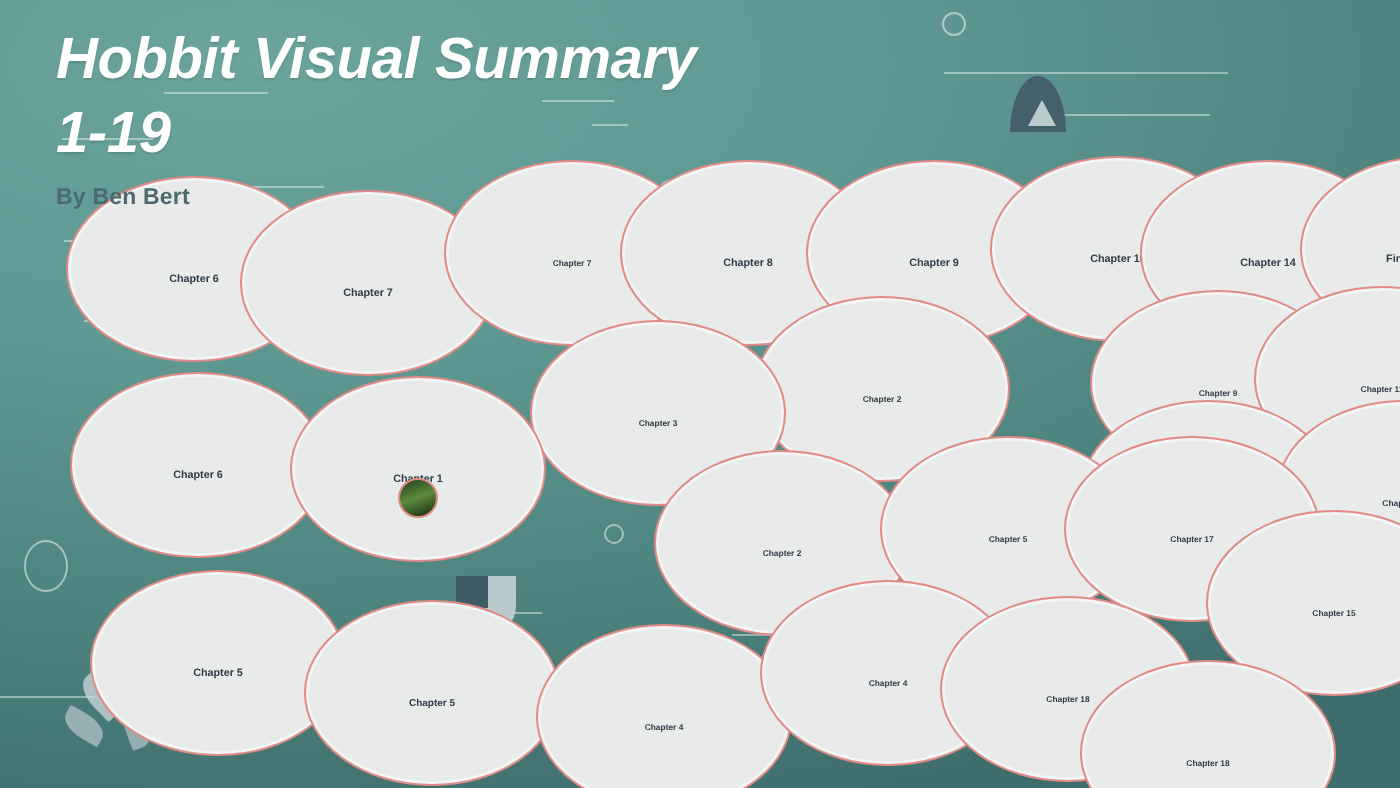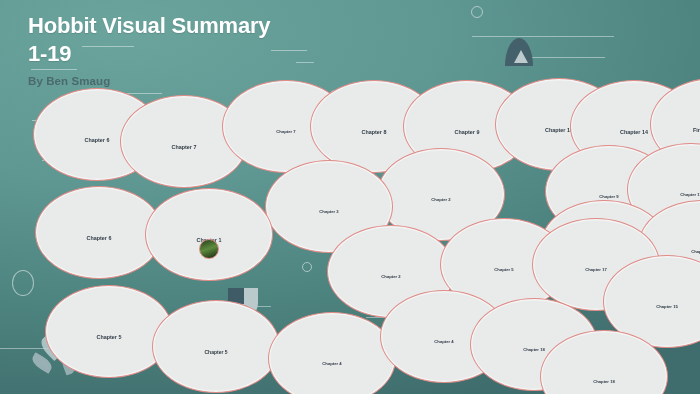--- a/index.html
+++ b/index.html
@@ -13,23 +13,24 @@
   #canvas{
     position:absolute; inset:0;
     width:700px; height:394px;
     background:
       radial-gradient(ellipse 120% 100% at 18% 8%, #6aa49c 0%, #5f9792 38%, #4e8580 68%, #3f6d6d 100%);
     overflow:hidden;
   }
   
   #titleblock{ position:absolute; left:28px; top:12px; z-index:40; }
   #main-title{
-    font-size:22px; font-weight:bold; color:#ffffff;
+    font-size:29px; font-weight:bold; color:#ffffff;
     line-height:1.28; letter-spacing:-0.2px; white-space:pre-line;
     text-shadow:0 1px 1px rgba(0,0,0,.12);
+    font-style:italic;
   }
   #subtitle{
     margin-top:7px; font-size:11.5px; font-weight:bold;
     color:#4a6a6e; letter-spacing:.1px;
   }
   
   .hline{ position:absolute; height:1px; background:rgba(255,255,255,.42); z-index:5; }
   .ring{ position:absolute; border:1px solid rgba(255,255,255,.5); border-radius:50%; z-index:6; }
   .dot{ position:absolute; border-radius:50%; background:rgba(255,255,255,.85); z-index:6; }
   
@@ -294,17 +295,17 @@
         <div class="ntitle">Chapter 18</div>
         <div class="nimg tx-crowd" style="height: 12px;"></div>
         <div class="nbody" style="white-space: normal;">Bilbo receives his share of the treasure and says farewell to the dwarves before the long road home.</div>
       </div>
       <div class="subnode tx-green" style="left: 199px; top: 239px; width: 20px; height: 20px;"></div>
     </div>
 
   <div id="titleblock">
     <div id="main-title">Hobbit Visual Summary
 1-19</div>
-    <div id="subtitle">By Ben Smaug</div>
+    <div id="subtitle">By Ben Bert</div>
   </div>
 
 
 </div>
 
 </body></html>

